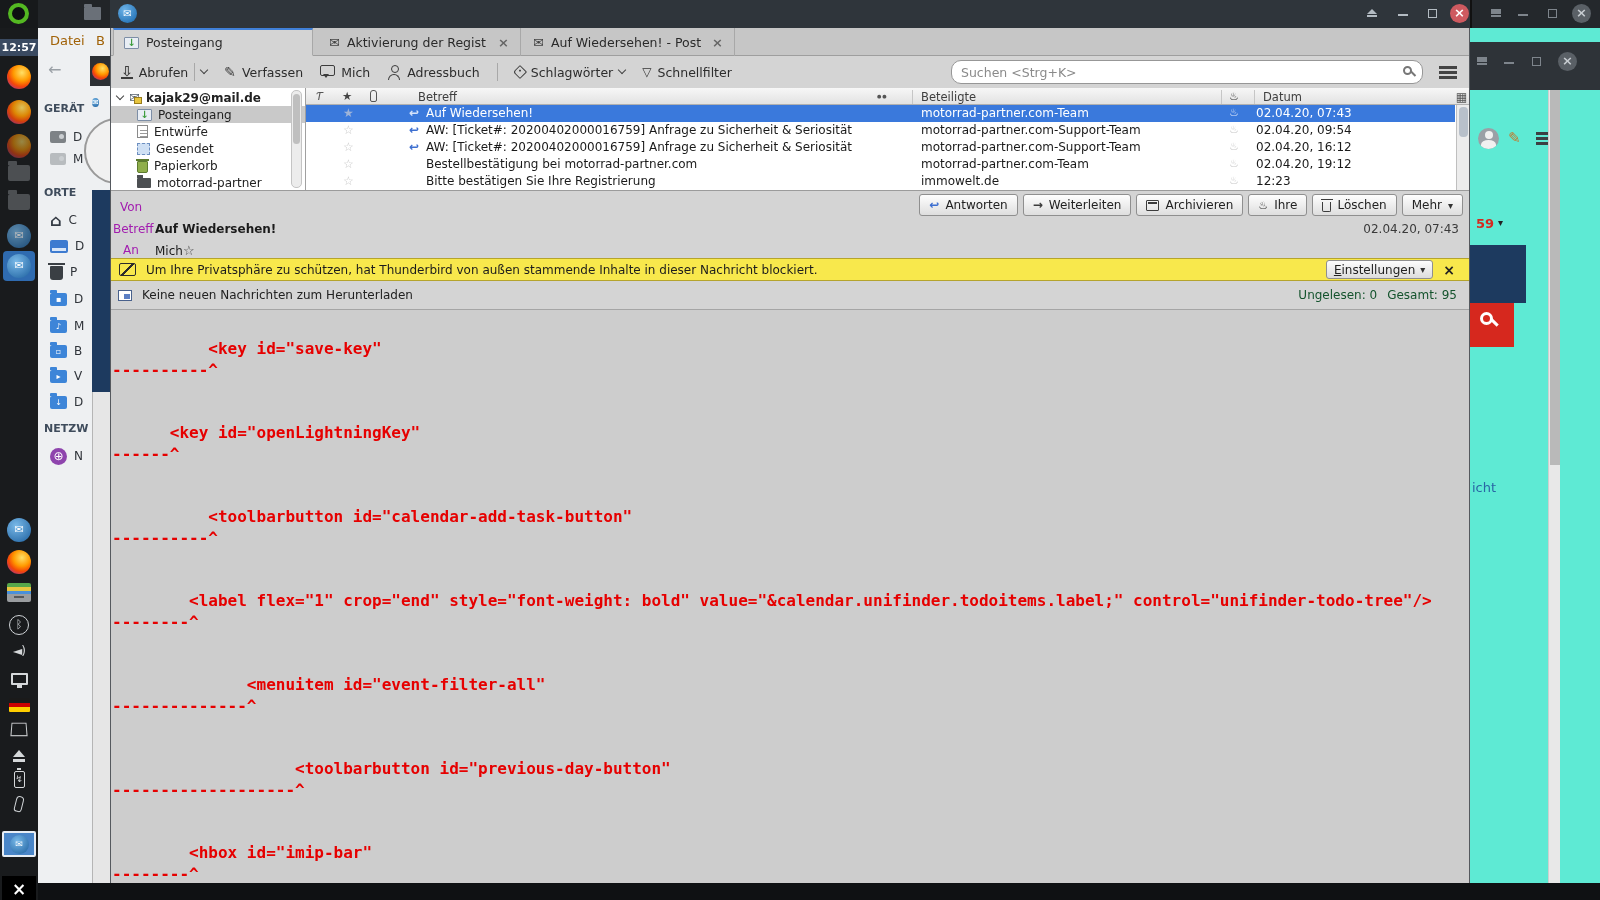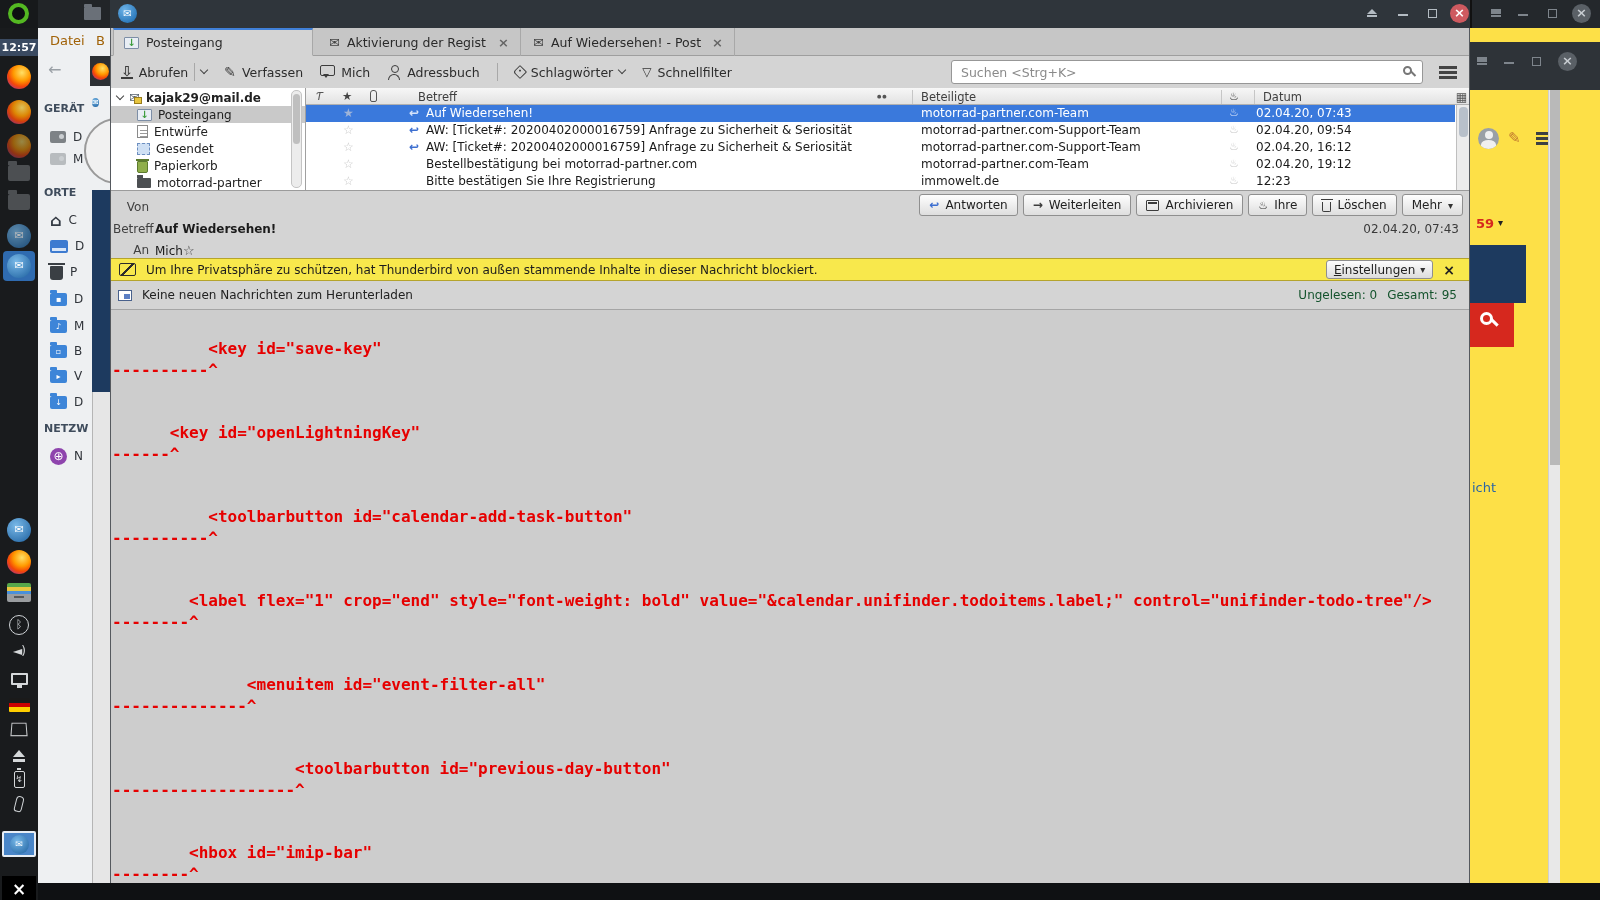--- a/index.html
+++ b/index.html
@@ -99,21 +99,21 @@
   .strip-tb .d-tb{width:17px;height:17px;font-size:8px;line-height:17px}
   .back-circle{position:absolute;left:84px;top:118px;width:66px;height:66px;border-radius:50%;
     background:#f1f1f1;border:2px solid #9a9a9a;color:#555;font-size:40px;text-align:center;line-height:58px}
   .back-circle::before{content:"‹"}
   .navyL{position:absolute;left:92px;top:190px;width:18px;height:202px;background:#1d3a5f}
   .ltL{position:absolute;left:92px;top:392px;width:18px;height:491px;background:#e6e6e6;border-left:1px solid #b5b5b5}
   .strip-ff{position:absolute;left:88px;top:300px;width:22px;height:26px;overflow:hidden}
   .strip-ff .d-ff{width:22px;height:22px}
 
   
-  .rwin{position:absolute;left:1470px;top:28px;width:130px;height:855px;background:#fde047;overflow:hidden}
+  .rwin{position:absolute;left:1470px;top:28px;width:130px;height:855px;background:#5eead4;overflow:hidden}
   .rbar{position:absolute;left:0;top:14px;width:130px;height:48px;background:#2e3338}
   .r-person{position:absolute;width:21px;height:21px;border-radius:50%;background:#9aa0a6;overflow:hidden}
   .r-person::before{content:"";position:absolute;left:6.5px;top:3px;width:8px;height:8px;border-radius:50%;background:#f0f0f0}
   .r-person::after{content:"";position:absolute;left:3px;top:12px;width:15px;height:9px;border-radius:50% 50% 0 0;background:#f0f0f0}
   .r-pencil{color:#c17a2f;font-size:15px}
   .r-pencil::before{content:"✎"}
   .r-burger{width:18px;height:13px;background:repeating-linear-gradient(#3c4043 0 3px,transparent 3px 5px)}
   .r-badge{font-size:13px;font-weight:bold;color:#d6281e}
   .r-caret{color:#222;font-size:10px}
   .r-caret::before{content:"▾"}
@@ -156,21 +156,21 @@
   .i-chat{width:15px;height:11px;border:1.5px solid #3c3c3c;border-radius:2px;position:relative;margin-top:-3px}
   .i-chat::after{content:"";position:absolute;left:2px;bottom:-6px;border:3px solid transparent;border-top:4px solid #3c3c3c}
   .i-person{width:14px;height:15px;position:relative}
   .i-person::before{content:"";position:absolute;left:4px;top:0;width:6px;height:6px;border-radius:50%;border:1.5px solid #3c3c3c}
   .i-person::after{content:"";position:absolute;left:1px;bottom:0;width:10px;height:5px;border:1.5px solid #3c3c3c;border-bottom:none;border-radius:6px 6px 0 0}
   .i-tag{width:10px;height:10px;border:1.5px solid #3c3c3c;border-radius:1px 1px 1px 3px;transform:rotate(45deg);position:relative}
   .i-tag::after{content:"";position:absolute;left:2px;top:2px;width:2px;height:2px;border-radius:50%;background:#3c3c3c}
   .i-funnel{color:#333;font-size:12px}
   .i-funnel::before{content:"▽"}
   .search{position:absolute;left:840px;top:4px;width:472px;height:24px;background:#fff;
-    border:1px solid #979797;border-radius:3px;padding:0 28px 0 9px;font-size:12.5px;color:#333;
+    border:1px solid #979797;border-radius:10px;padding:0 28px 0 9px;font-size:12.5px;color:#333;
     font-family:"DejaVu Sans","Liberation Sans",sans-serif}
   .search::placeholder{color:#8a8a8a}
   .i-mag{position:absolute;width:9px;height:9px;border:2px solid #777;border-radius:50%}
   .i-mag::after{content:"";position:absolute;right:-4px;bottom:-4px;width:2px;height:7px;background:#777;transform:rotate(-45deg)}
   .i-burger{position:absolute;left:1328px;top:10px;width:18px;height:13px;
     background:repeating-linear-gradient(#444 0 3px,transparent 3px 5px)}
 
   
   .fpane{position:absolute;left:0;top:60px;width:195px;height:102px;background:#fff;border-right:1px solid #a0a0a0;overflow:hidden}
   .frow{position:absolute;left:0;right:0;height:17px;display:flex;align-items:center;gap:6px;font-size:12px;color:#222}
@@ -216,21 +216,21 @@
   .rflame{color:#c9c9c9;font-size:11px}
   .rflame::before{content:"♨"}
   .mrow.sel .rflame{color:#d8e4f8}
   .mrow .star-off{color:#c9c9c9}
   .mrow.sel .star-on{color:#9fb4d8}
   .tscroll{position:absolute;right:0;top:17px;bottom:0;width:13px;background:#ececec;border-left:1px solid #bfbfbf}
   .tthumb{position:absolute;left:2px;top:2px;width:9px;height:30px;background:#b8c0ca;border-radius:4px}
 
   
   .hpane{position:absolute;left:0;top:162px;right:0;height:68px;background:#d4d4d4;border-top:1px solid #9b9b9b}
-  .hlbl{position:absolute;width:36px;text-align:right;color:#404040;font-size:12px}
+  .hlbl{position:absolute;width:36px;text-align:center;color:#a21caf;font-size:12px}
   .hval{position:absolute;color:#1b1b1b;font-size:12px;white-space:nowrap}
   .bstar{color:#3f85e8;font-size:14px}
   .bstar::before{content:"★"}
   .kstar{color:#444;font-size:13px}
   .kstar::before{content:"☆"}
   .hbtns{position:absolute;right:6px;top:3px;display:flex;gap:5px}
   .hbtn{display:inline-flex;align-items:center;gap:6px;height:22px;padding:0 9px;
     background:linear-gradient(#fefefe,#dedede);border:1px solid #8f8f8f;border-radius:3px;font-size:12px;color:#222}
   .i-fwd{font-weight:bold;color:#3c3c3c}
   .i-fwd::before{content:"→"}

